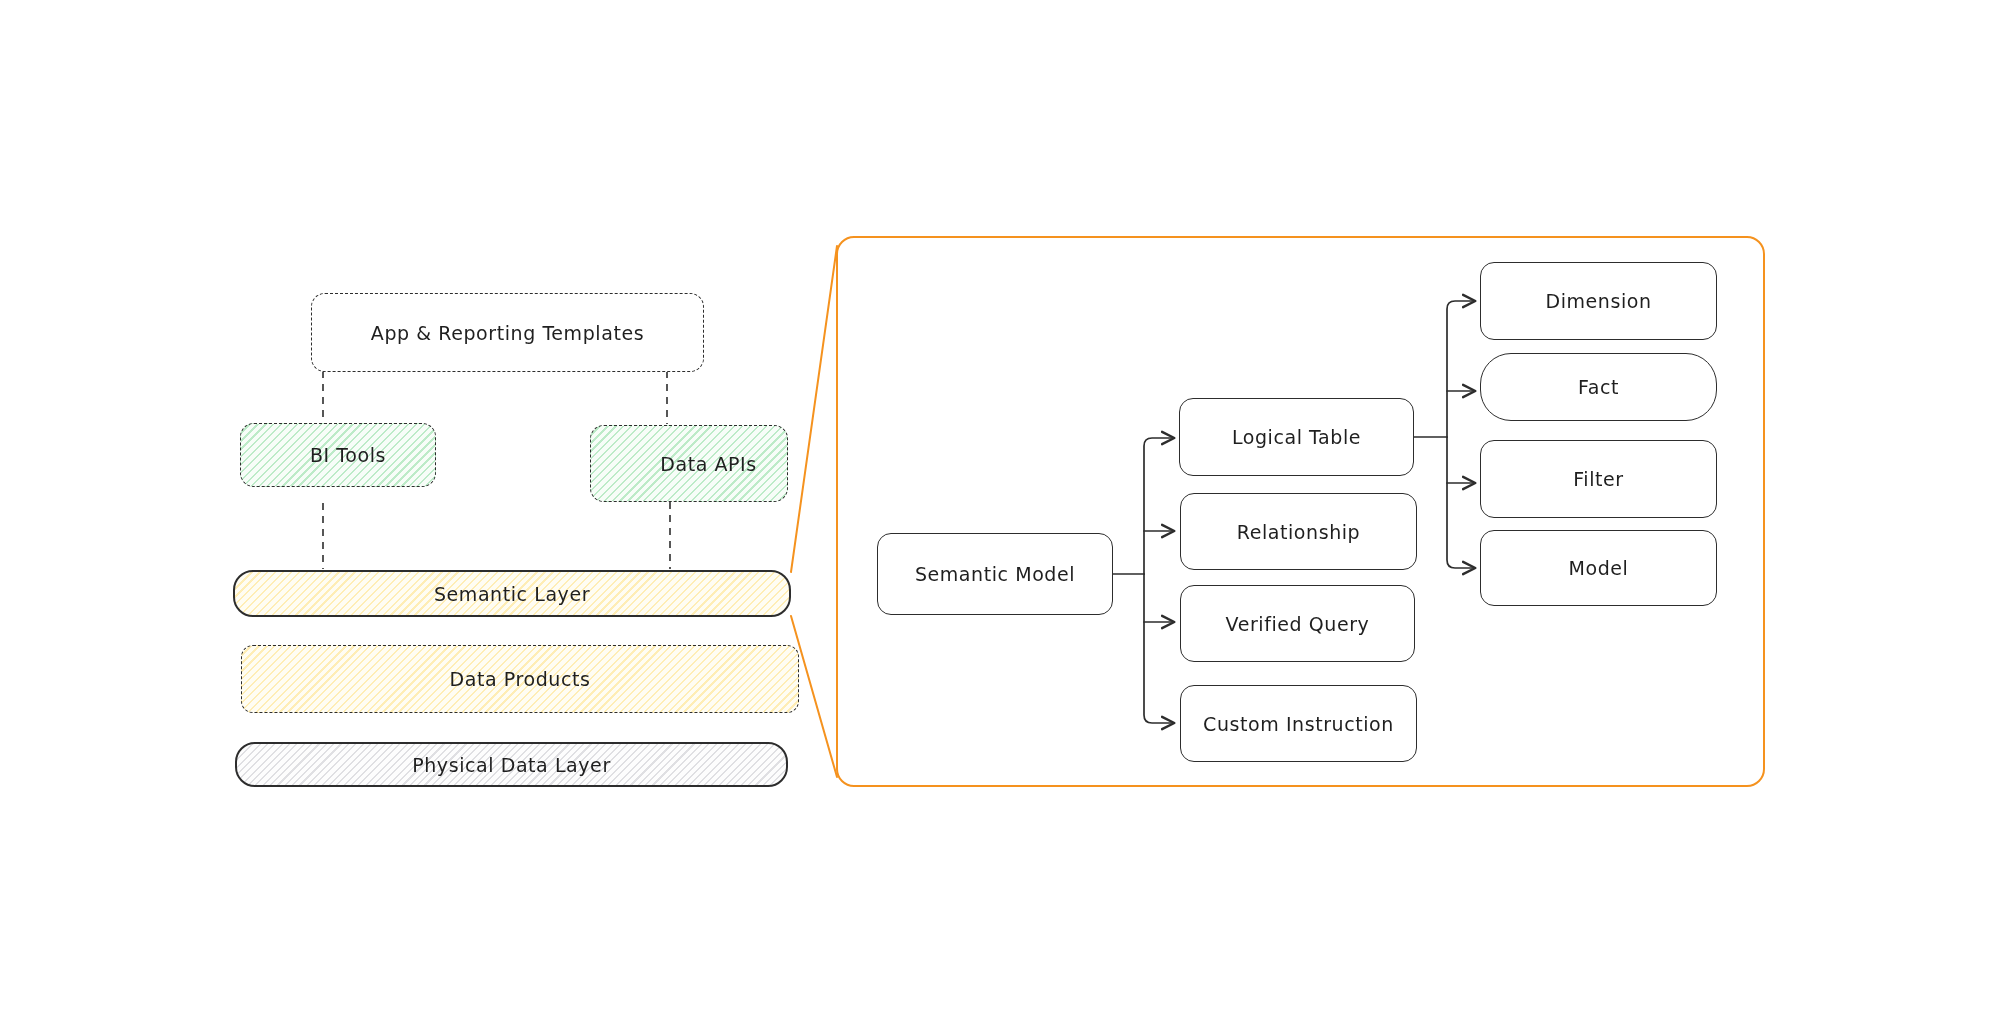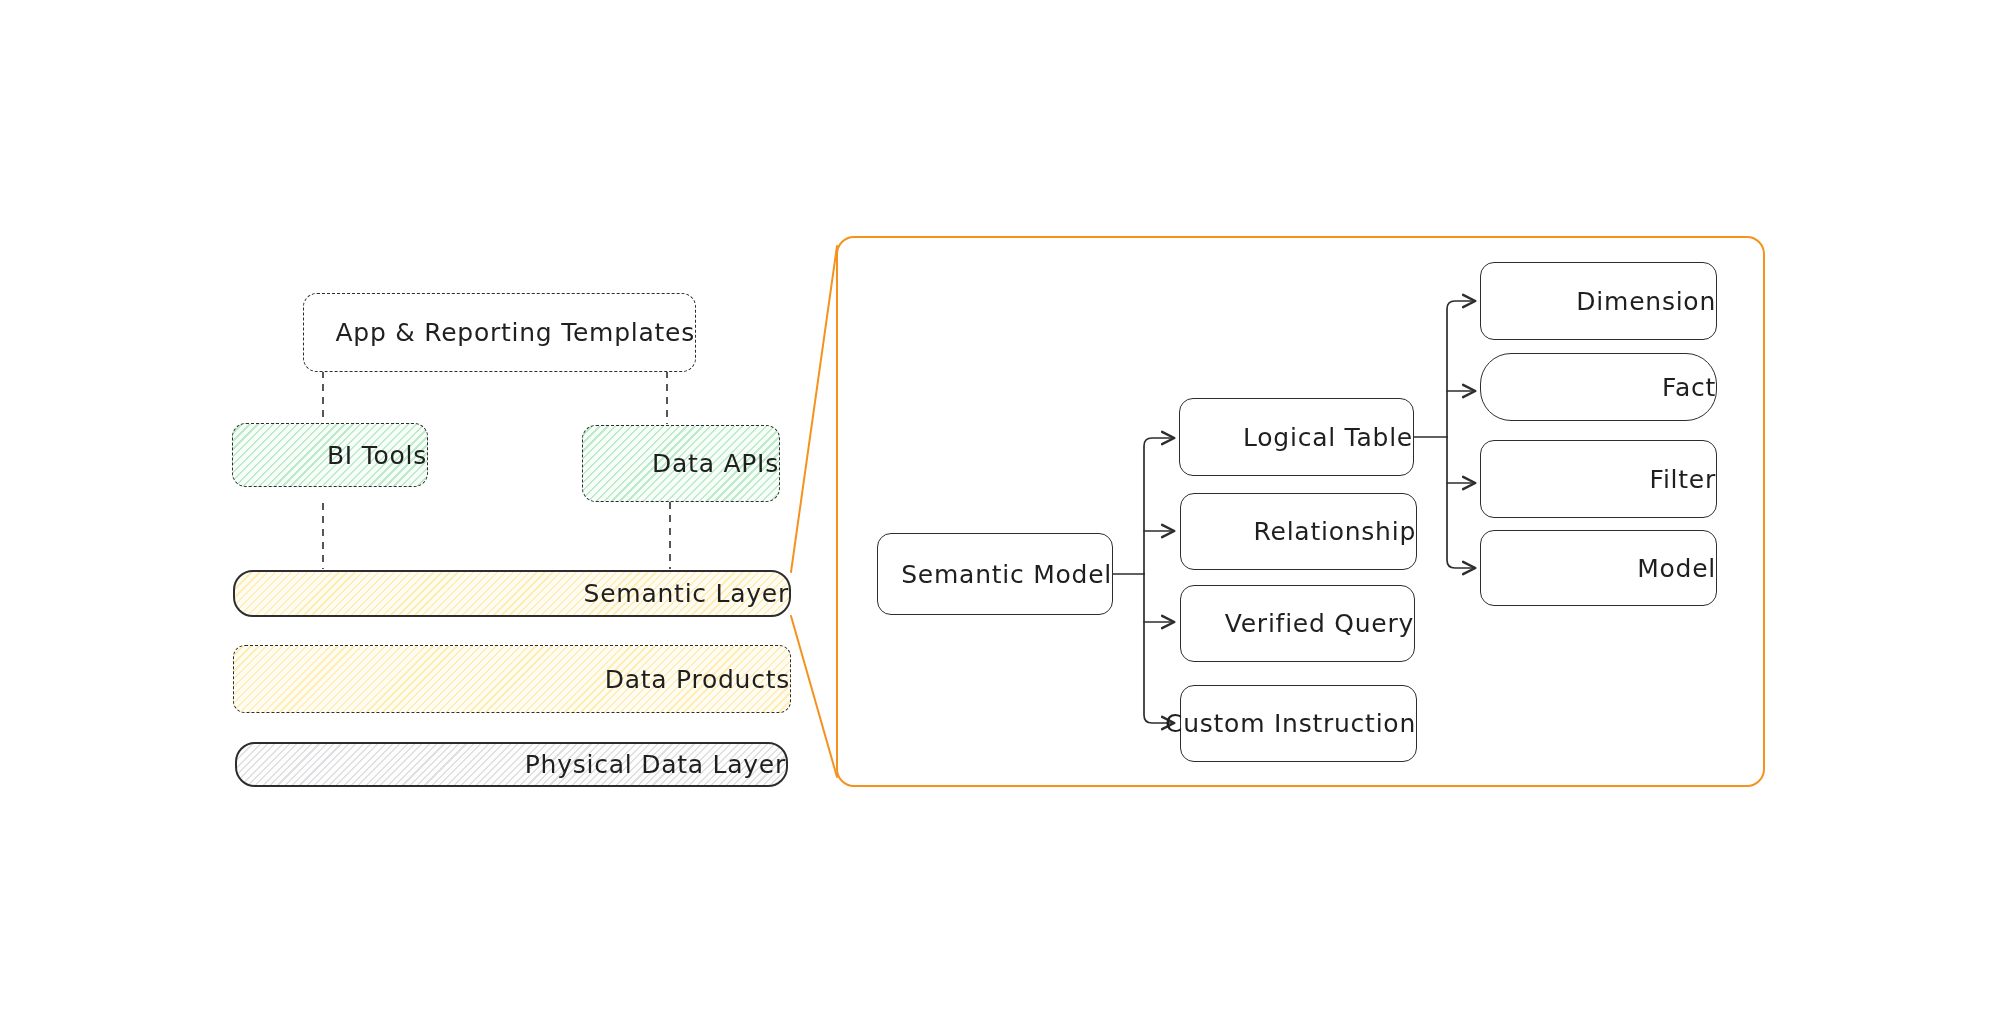--- a/index.html
+++ b/index.html
@@ -8,30 +8,30 @@
     width:2000px;height:1028px;
     background:#ffffff;
     font-family:"DejaVu Sans",sans-serif;
     color:#1f1f1f;
     overflow:hidden;
   }
   svg.wires{position:absolute;left:0;top:0;z-index:1;}
   .box{
     position:absolute;
     box-sizing:border-box;
-    display:flex;align-items:center;justify-content:flex-end;
+    display:flex;align-items:center;justify-content:center;
     border:1.8px solid #2d2d2d;
     border-radius:14px;
-    font-size:25px;
+    font-size:19px;
     letter-spacing:0.03em;
     background:#ffffff;
     z-index:2;
     white-space:nowrap;
   }
-  .dashedb{border-style:dashed;}
+  .dashedb{border-style:dashed;margin-left:8px;}
   .green{
     background-color:#f7fdf8;
     background-image:repeating-linear-gradient(135deg,
       rgba(142,220,160,0.55) 0px, rgba(142,220,160,0.55) 1.6px,
       rgba(255,255,255,0) 1.6px, rgba(255,255,255,0) 5.6px);
   }
   .yellow{
     background-color:#fffdf3;
     background-image:repeating-linear-gradient(135deg,
       rgba(255,222,120,0.50) 0px, rgba(255,222,120,0.50) 1.6px,

